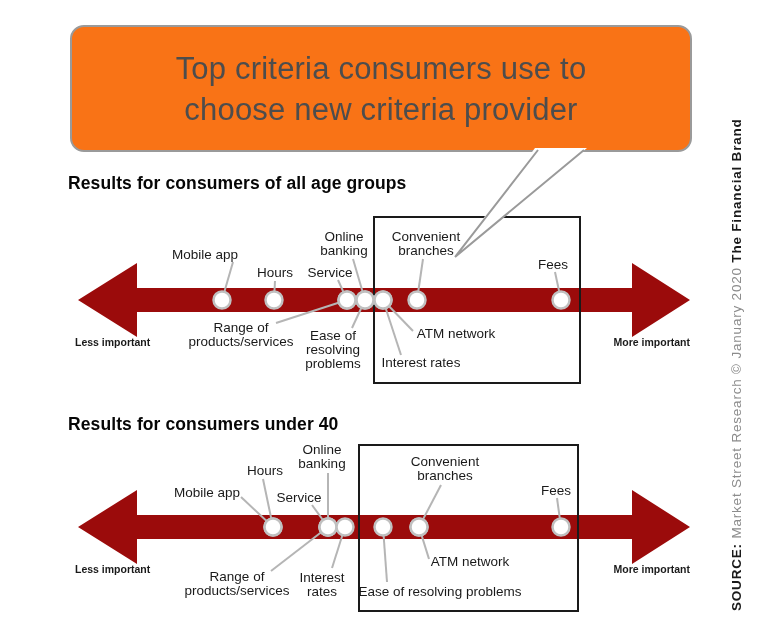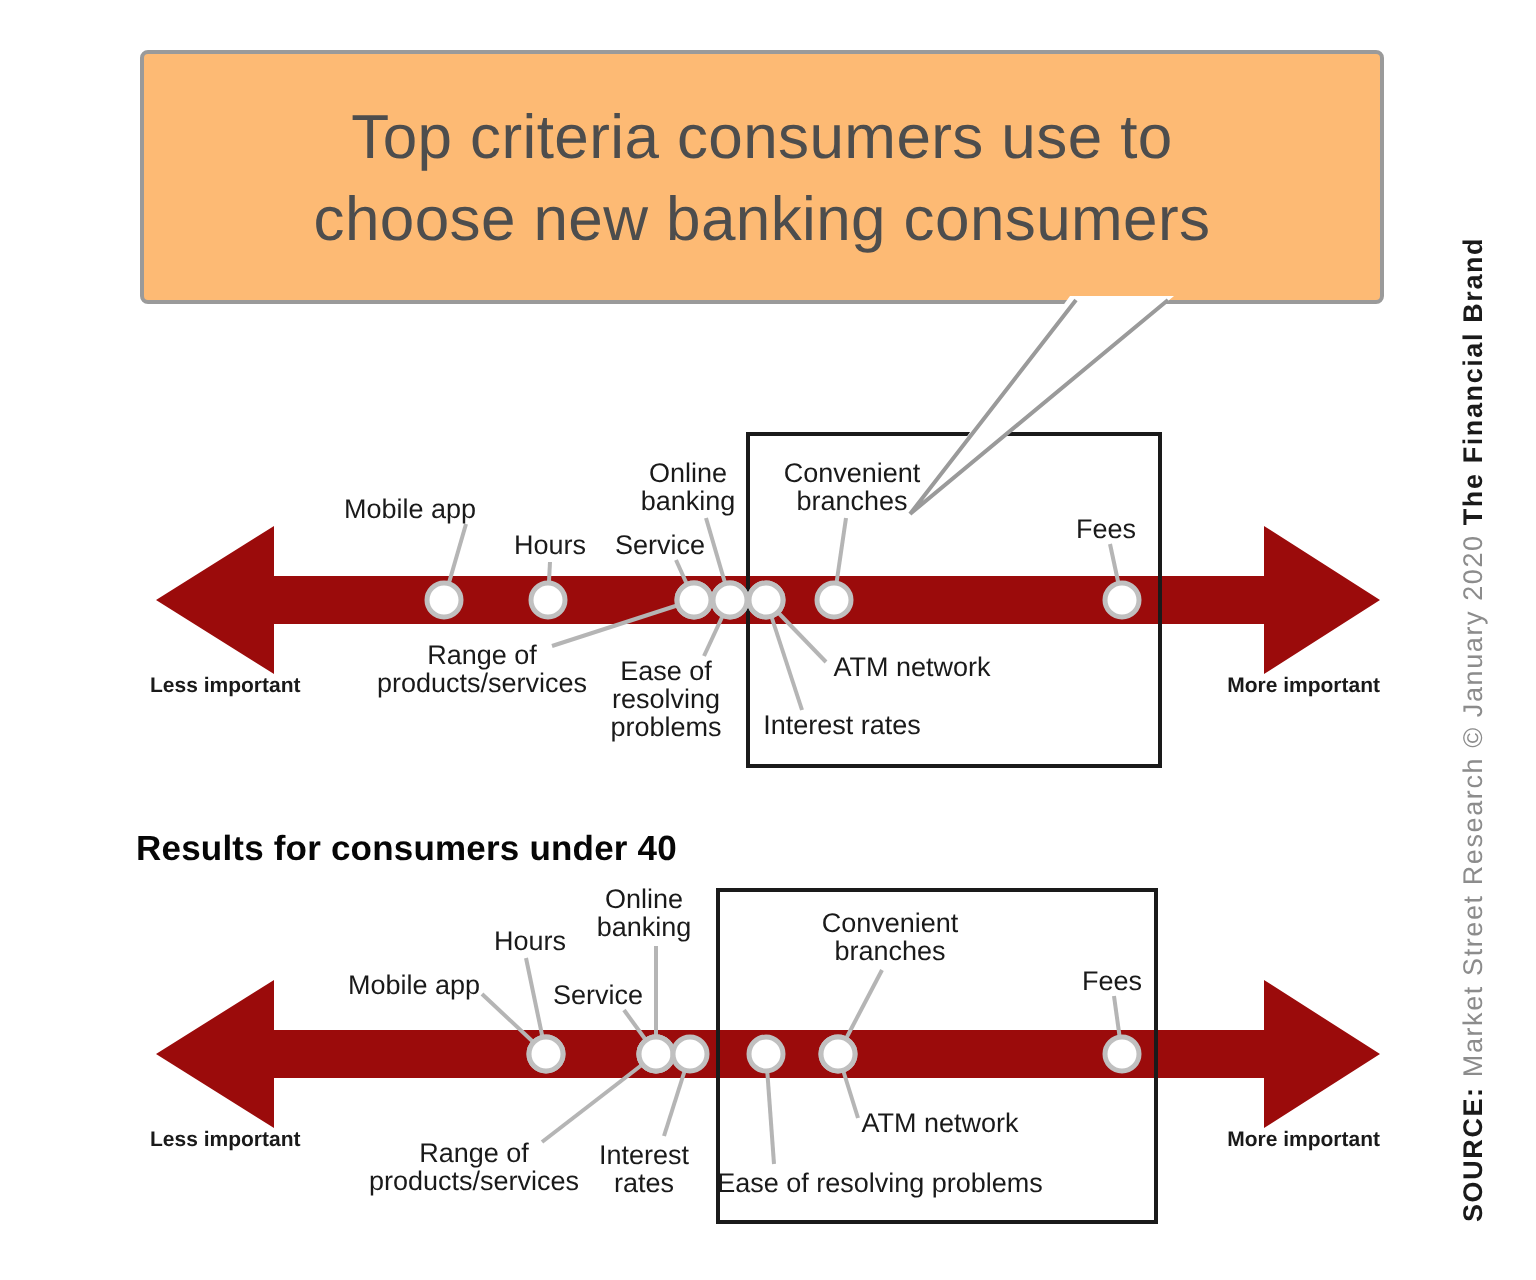--- a/index.html
+++ b/index.html
@@ -2,21 +2,21 @@
 <html><head>
 <meta charset="utf-8">
 <style>
   html,body{margin:0;padding:0;background:#fff;}
   .page{
     position:relative;width:768px;height:640px;overflow:hidden;background:#ffffff;
     font-family:"Liberation Sans","DejaVu Sans",sans-serif;
   }
   .bubble{
     position:absolute;left:70px;top:25px;width:618px;height:123px;
-    background:#fdba74;border:2px solid #9a9a9a;border-radius:4px;
+    background:#f97316;border:2px solid #9a9a9a;border-radius:14px;
     display:flex;flex-direction:column;align-items:center;justify-content:center;
     z-index:2;
   }
   .bubble-line{
     font-size:31px;line-height:41px;color:#4d4d4d;text-align:center;
     letter-spacing:0.2px;
   }
   .chart-heading{
     position:absolute;left:68px;font-size:17.5px;line-height:24px;font-weight:bold;
     color:#060606;z-index:1;letter-spacing:0.1px;
@@ -25,20 +25,21 @@
   #heading-2{top:412px;}
   .chart-layer{position:absolute;left:0;top:0;z-index:1;}
   .overlay{position:absolute;left:0;top:0;z-index:3;pointer-events:none;}
   svg text{font-family:"Liberation Sans","DejaVu Sans",sans-serif;}
 </style>
 </head>
 <body>
 
 <div class="page">
 
+  <div class="chart-heading" id="heading-1">Results for consumers of all age groups</div>
   <div class="chart-heading" id="heading-2">Results for consumers under 40</div>
 
   <div class="chart-layer" id="chart-layer"><svg width="768" height="640" viewBox="0 0 768 640">
         <g>
           <polygon points="78,300 137,263 137,288 632,288 632,263 690,300 632,337 632,312 137,312 137,337" fill="#9B0B0B"></polygon>
           <rect x="374" y="217" width="206" height="166" fill="none" stroke="#1a1a1a" stroke-width="2"></rect>
           <line x1="233" y1="262" x2="222" y2="300" stroke="#b5b5b5" stroke-width="2"></line>
           <line x1="275" y1="281" x2="274" y2="300" stroke="#b5b5b5" stroke-width="2"></line>
           <line x1="338" y1="280" x2="347" y2="300" stroke="#b5b5b5" stroke-width="2"></line>
           <line x1="353" y1="259" x2="365" y2="300" stroke="#b5b5b5" stroke-width="2"></line>
@@ -104,21 +105,21 @@
           <text x="322" text-anchor="middle" font-size="13.5" fill="#1a1a1a"><tspan x="322" y="582">Interest</tspan><tspan x="322" y="596">rates</tspan></text>
           <text x="440" text-anchor="middle" font-size="13.5" fill="#1a1a1a"><tspan x="440" y="596">Ease of resolving problems</tspan></text>
           <text x="470" text-anchor="middle" font-size="13.5" fill="#1a1a1a"><tspan x="470" y="566">ATM network</tspan></text>
           <text x="75" y="573" font-size="10.5" font-weight="bold" text-anchor="start" fill="#1a1a1a">Less important</text>
           <text x="690" y="573" font-size="10.5" font-weight="bold" text-anchor="end" fill="#1a1a1a">More important</text>
         </g>
       </svg></div>
 
   <div class="bubble">
     <div class="bubble-line">Top criteria consumers use to</div>
-    <div class="bubble-line">choose new banking consumers</div>
+    <div class="bubble-line">choose new criteria provider</div>
   </div>
 
   <svg class="overlay" width="768" height="640" viewBox="0 0 768 640">
     <path d="M535,148 L455,257 L587,148 Z" fill="#ffffff"></path>
     <path d="M538,150 L455,257 M584,150 L455,257" stroke="#9a9a9a" stroke-width="2" fill="none"></path>
     <text xml:space="preserve" transform="translate(741,611) rotate(-90)" font-size="13.5" letter-spacing="0.8"><tspan font-weight="bold" fill="#1a1a1a">SOURCE:</tspan><tspan fill="#8c8c8c"> Market Street Research © January 2020 </tspan><tspan font-weight="bold" fill="#1a1a1a">The Financial Brand</tspan></text>
   </svg>
 
 </div>
 

